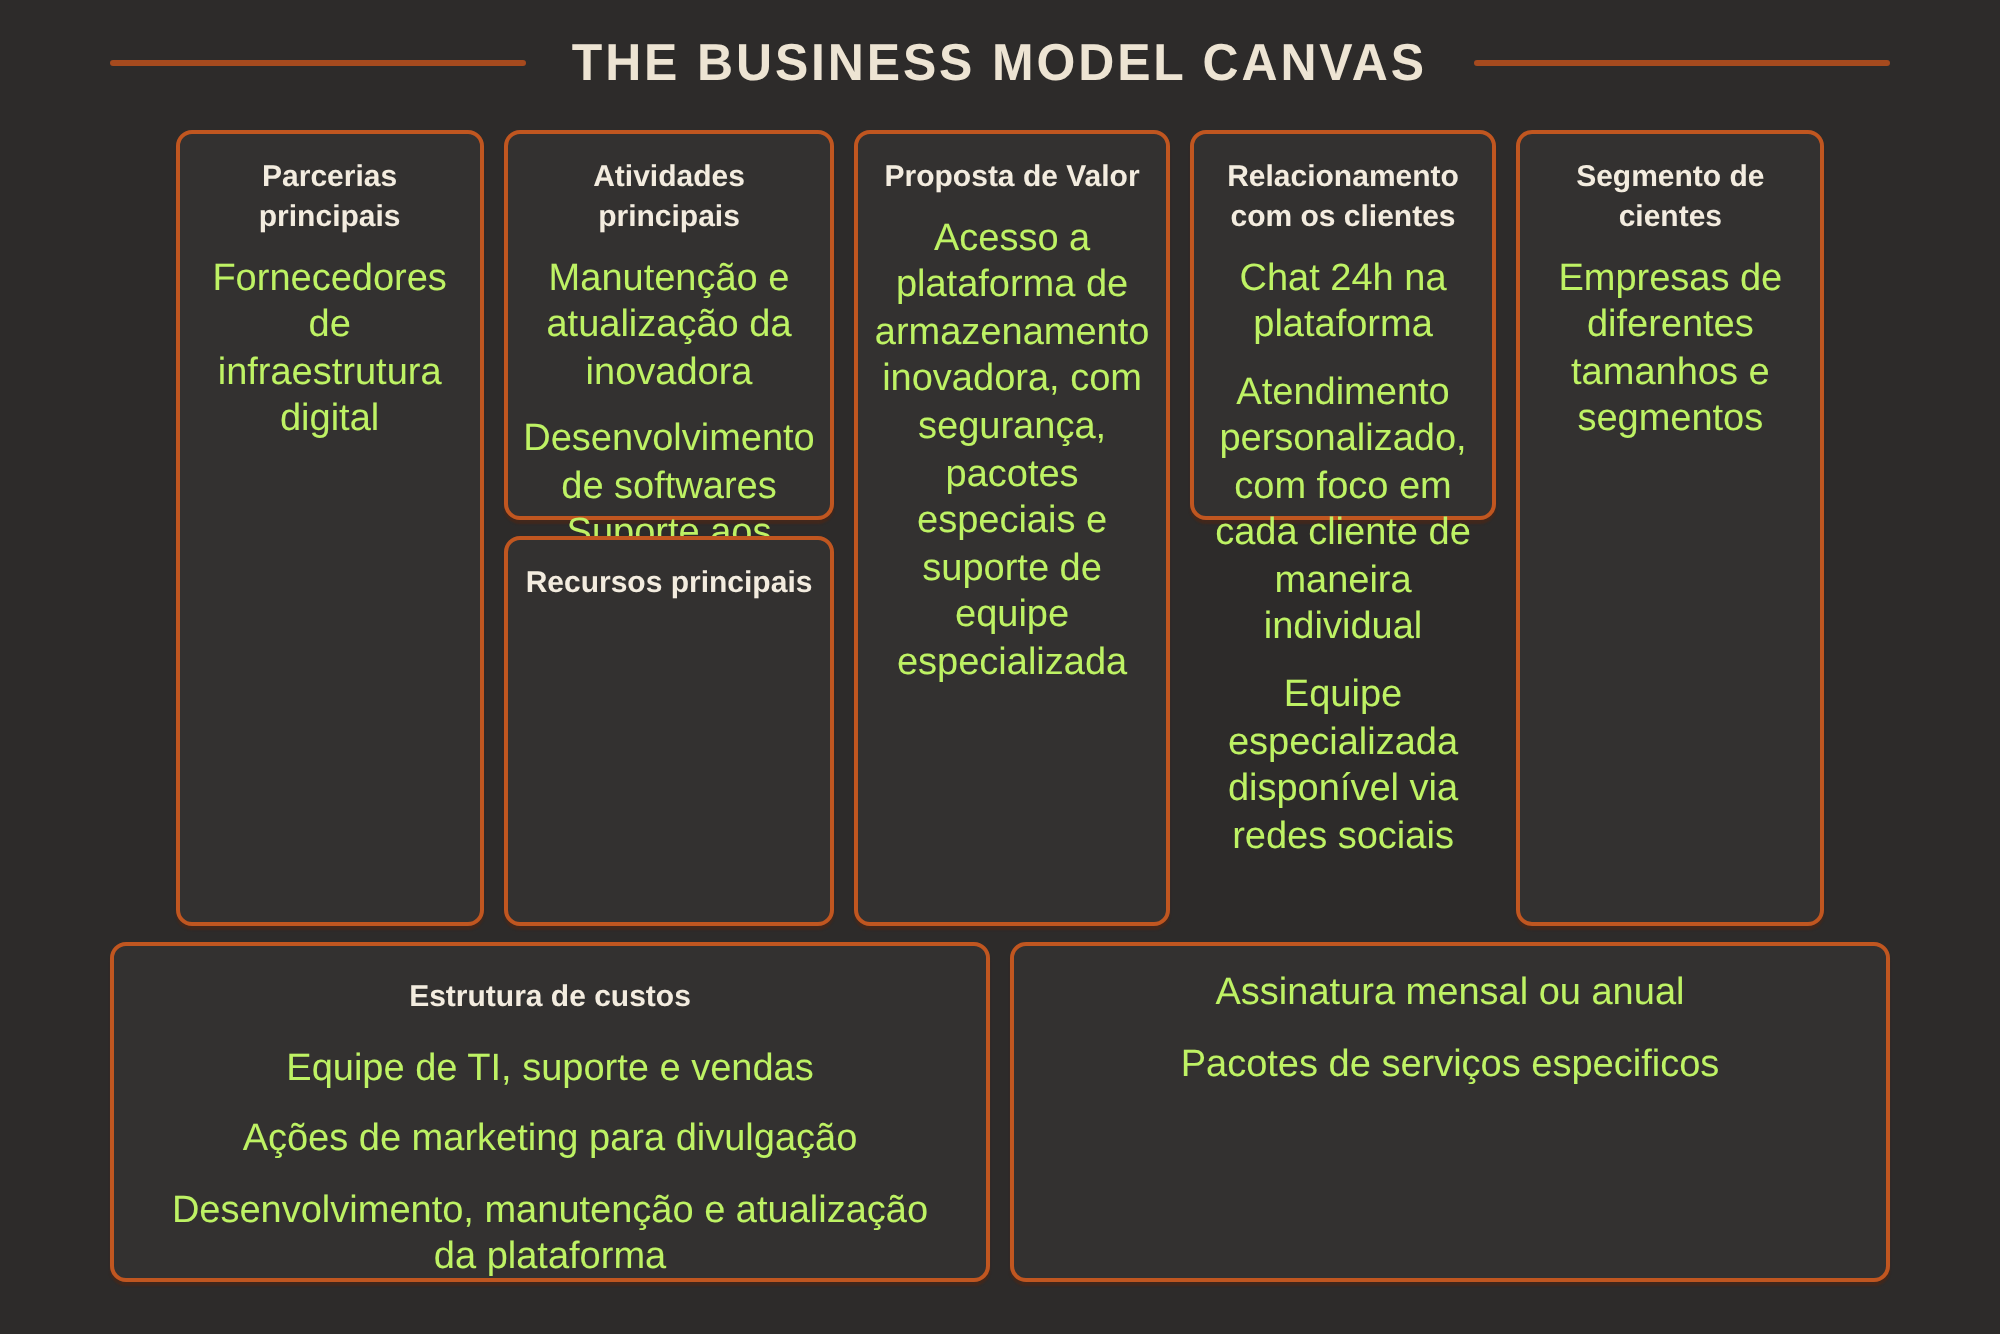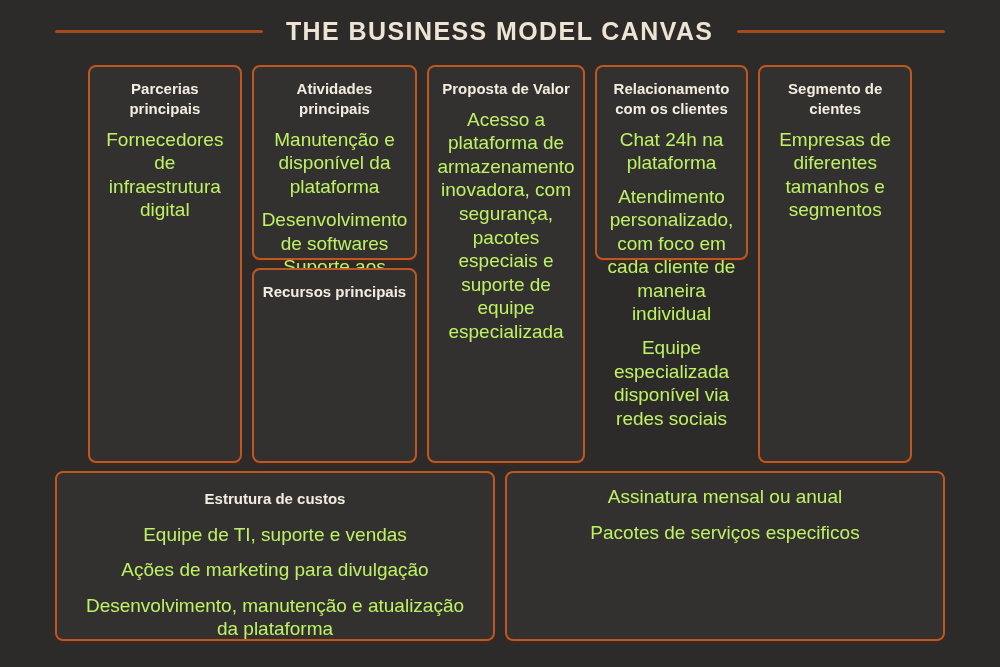--- a/index.html
+++ b/index.html
@@ -101,21 +101,21 @@
     <div class="bmc-box span-2">
       <h2 class="box-title">Parcerias principais</h2>
       <div class="box-text">
         <p>Fornecedores de infraestrutura digital</p>
       </div>
     </div>
 
     <div class="bmc-box">
       <h2 class="box-title">Atividades principais</h2>
       <div class="box-text">
-        <p>Manutenção e disponível da plataforma</p>
+        <p>Manutenção e atualização da inovadora</p>
         <p class="tight">Desenvolvimento de softwares</p>
         <p>Suporte aos usuários</p>
       </div>
     </div>
 
     <div class="bmc-box span-2">
       <h2 class="box-title">Proposta de Valor</h2>
       <div class="box-text">
         <p>Acesso a plataforma de armazenamento inovadora, com segurança, pacotes especiais e suporte de equipe especializada</p>
       </div>

